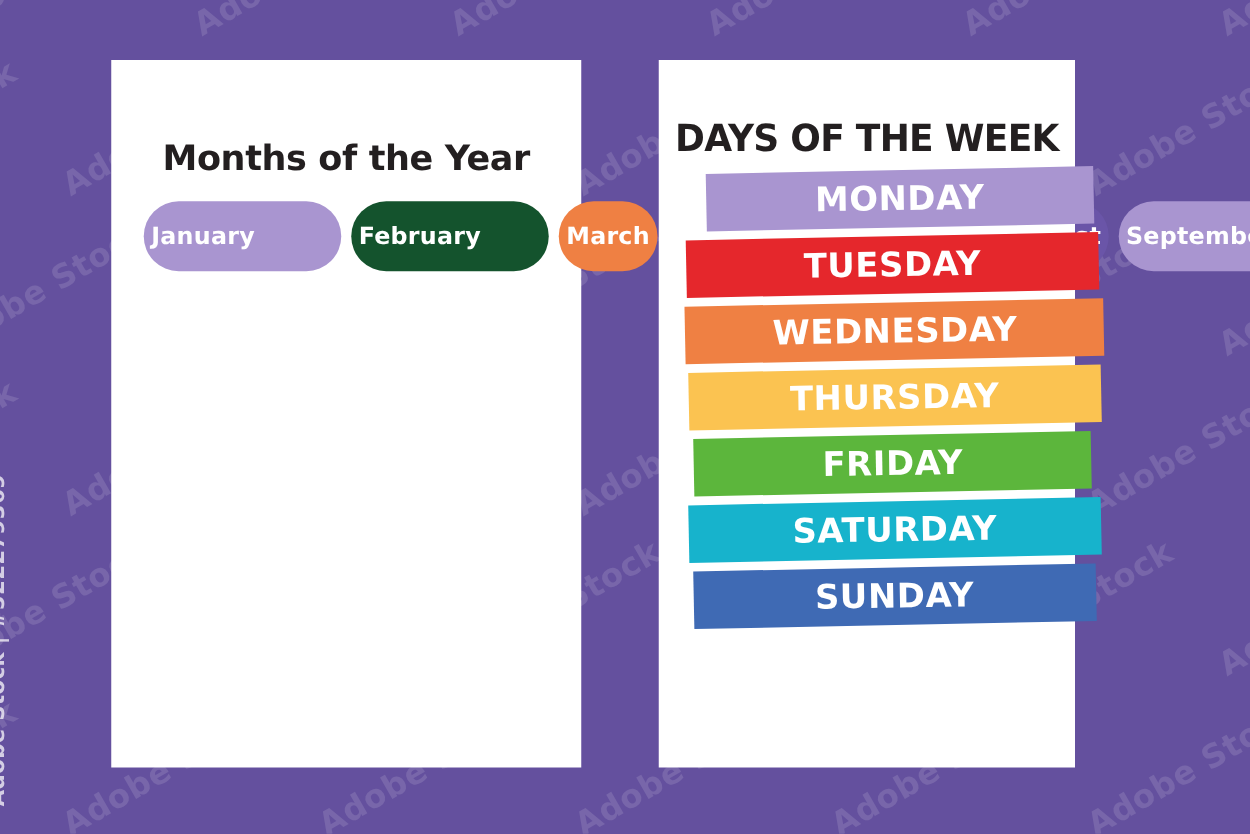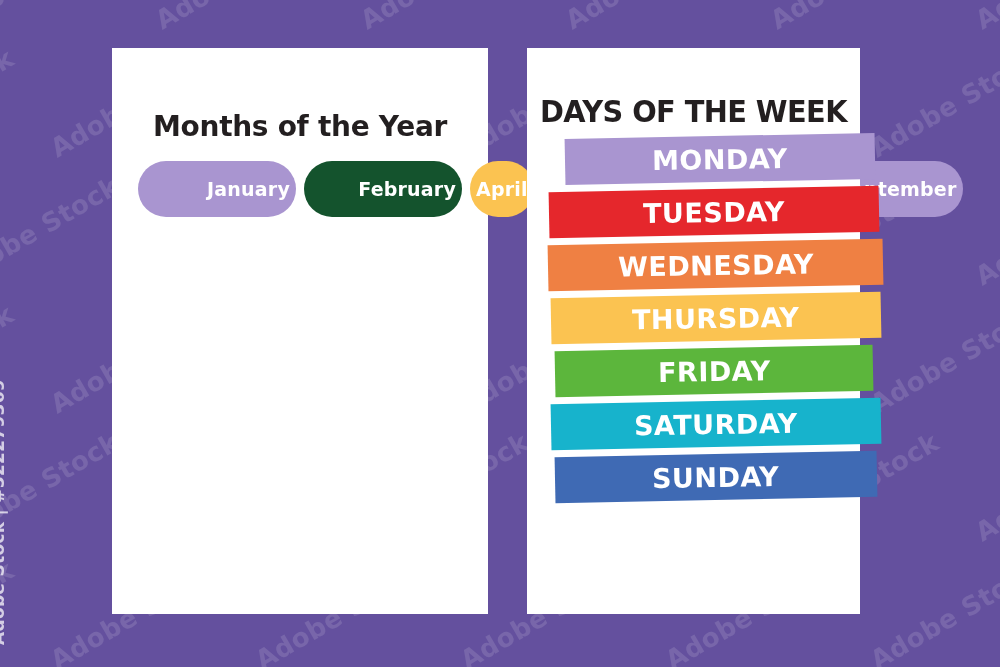--- a/index.html
+++ b/index.html
@@ -57,21 +57,21 @@
     user-select: none;
   }
 
   
   .card {
     position: absolute;
     background: #ffffff;
     z-index: 10;
   }
   #card-months {
-    left: 112px;
+    left: 89px;
     top: 48px;
     width: 376px;
     height: 566px;
   }
   #card-days {
     left: 527px;
     top: 48px;
     width: 333px;
     height: 566px;
   }
@@ -100,21 +100,21 @@
     grid-auto-rows: 56px;
     column-gap: 8px;
     row-gap: 10px;
     grid-auto-flow: column;
     z-index: 20;
   }
   .pill {
     border-radius: 28px;
     display: flex;
     align-items: center;
-    justify-content: flex-end;
+    justify-content: flex-start;
     color: #ffffff;
     font-family: "DejaVu Sans", sans-serif;
     font-weight: 700;
     font-size: 19px;
     letter-spacing: 0.2px;
     box-sizing: border-box;
     padding: 0 6px;
   }
 
   
@@ -202,20 +202,23 @@
 
   <div class="card" id="card-months">
     <div class="months-title">Months of the Year</div>
     <div class="months-grid" id="months-grid">
         <div class="pill" style="background: rgb(169, 149, 208);">
           <span>January</span>
         </div>
         <div class="pill" style="background: #14532d;">
           <span>February</span>
         </div>
+        <div class="pill" style="background: rgb(239, 128, 67);">
+          <span>March</span>
+        </div>
         <div class="pill" style="background: rgb(251, 195, 81);">
           <span>April</span>
         </div>
         <div class="pill" style="background: rgb(100, 187, 70);">
           <span>May</span>
         </div>
         <div class="pill" style="background: rgb(21, 183, 201);">
           <span>June</span>
         </div>
         <div class="pill" style="background: rgb(63, 106, 180);">

